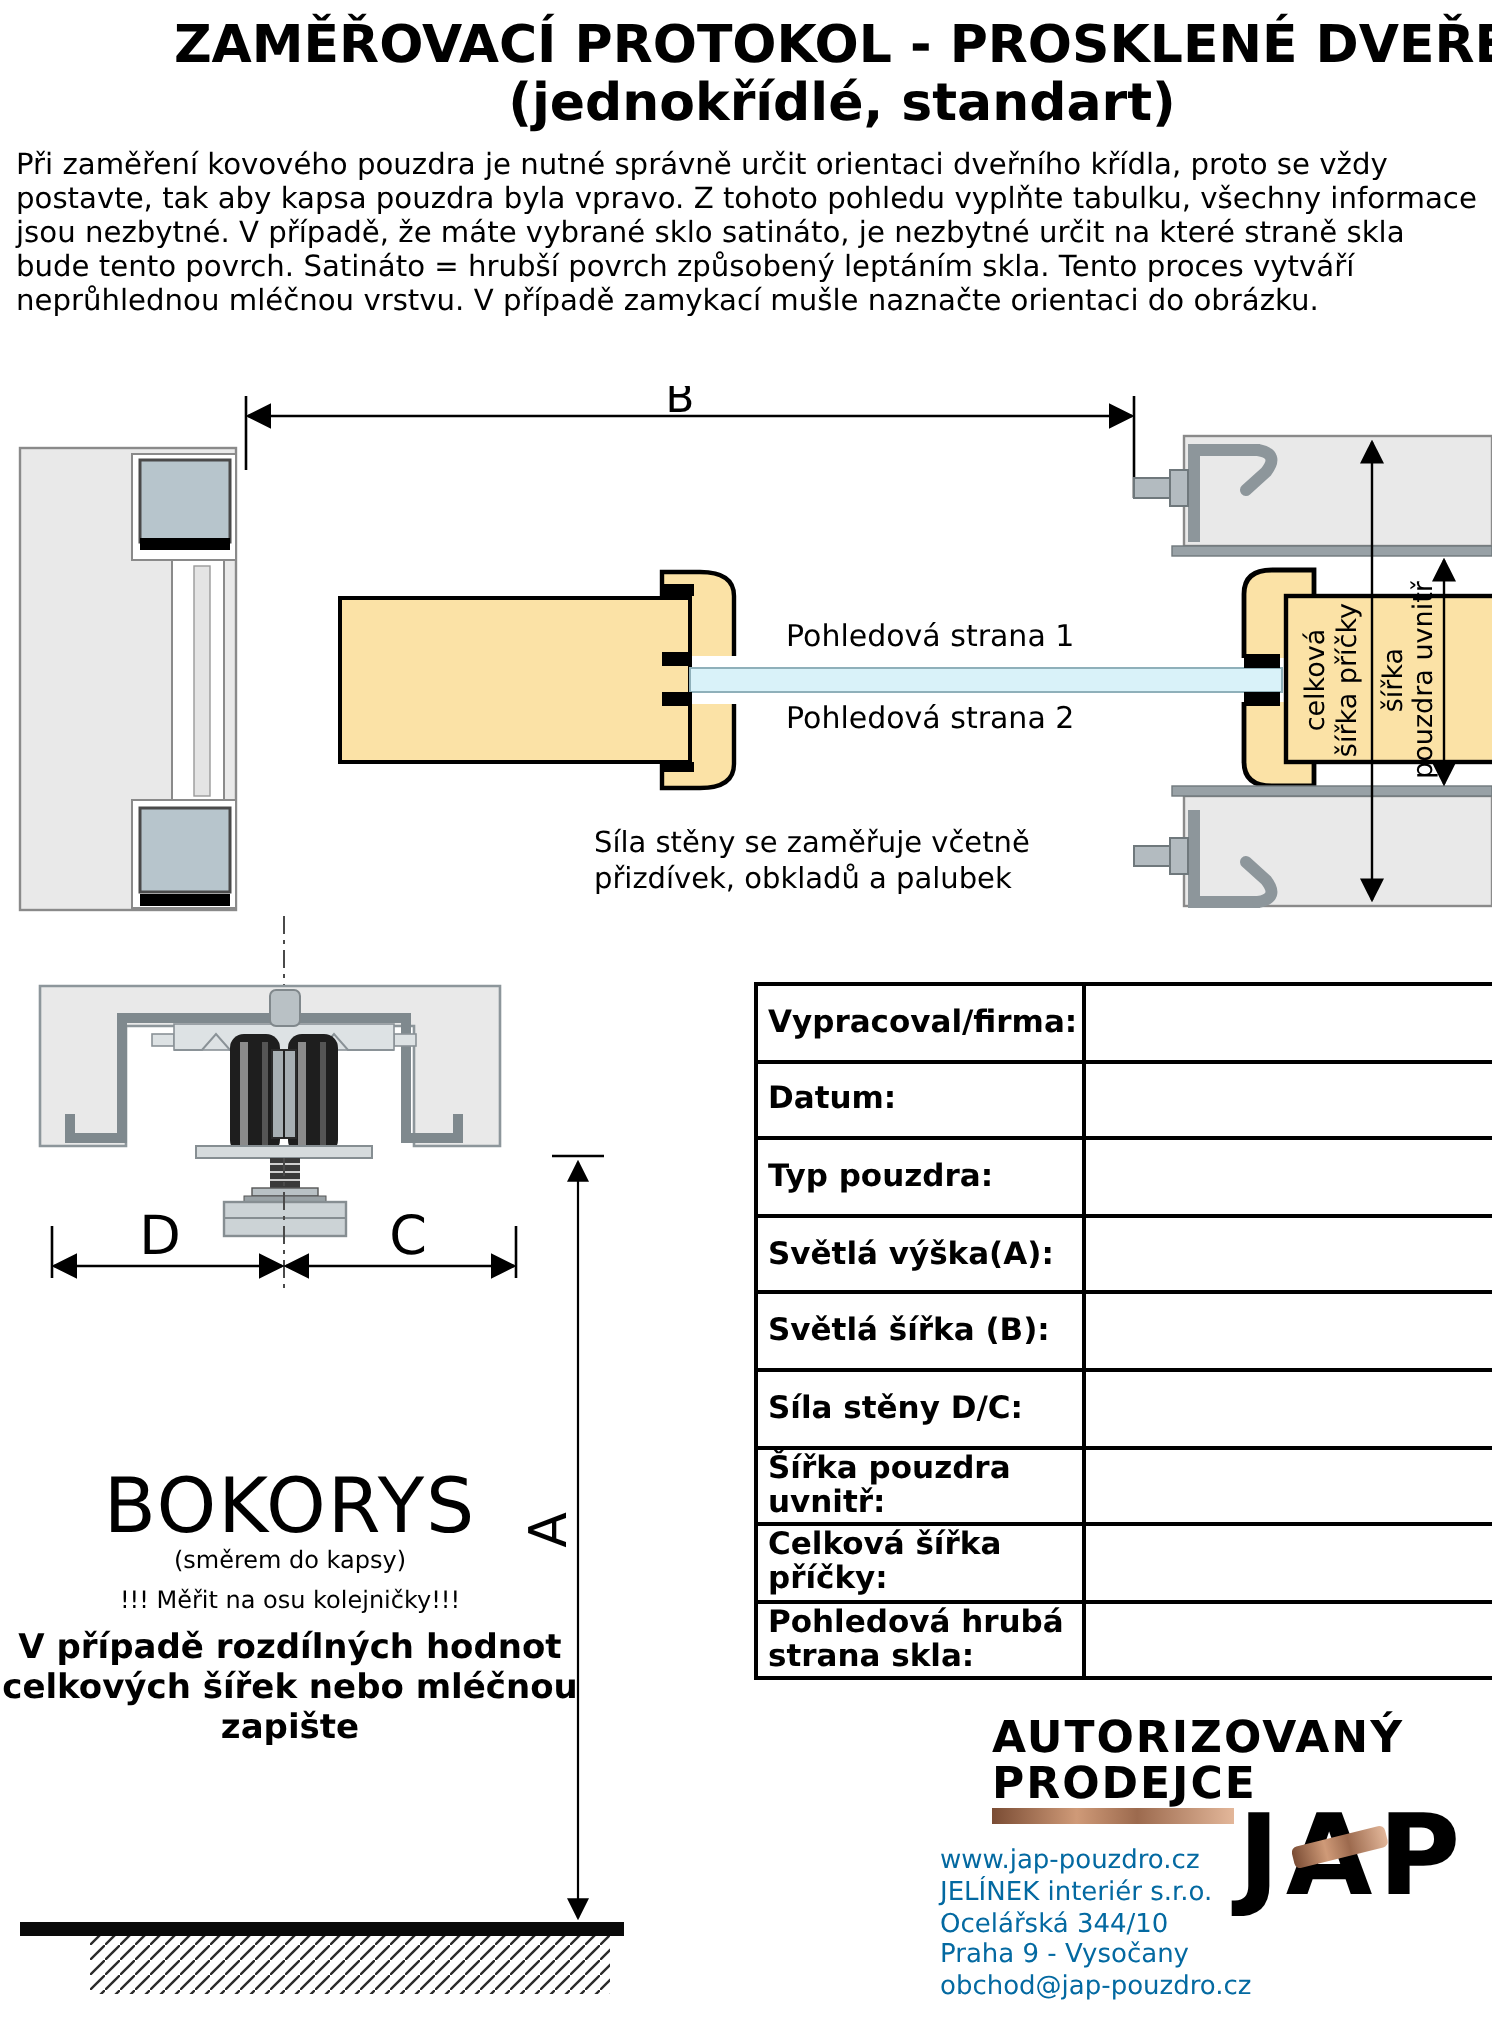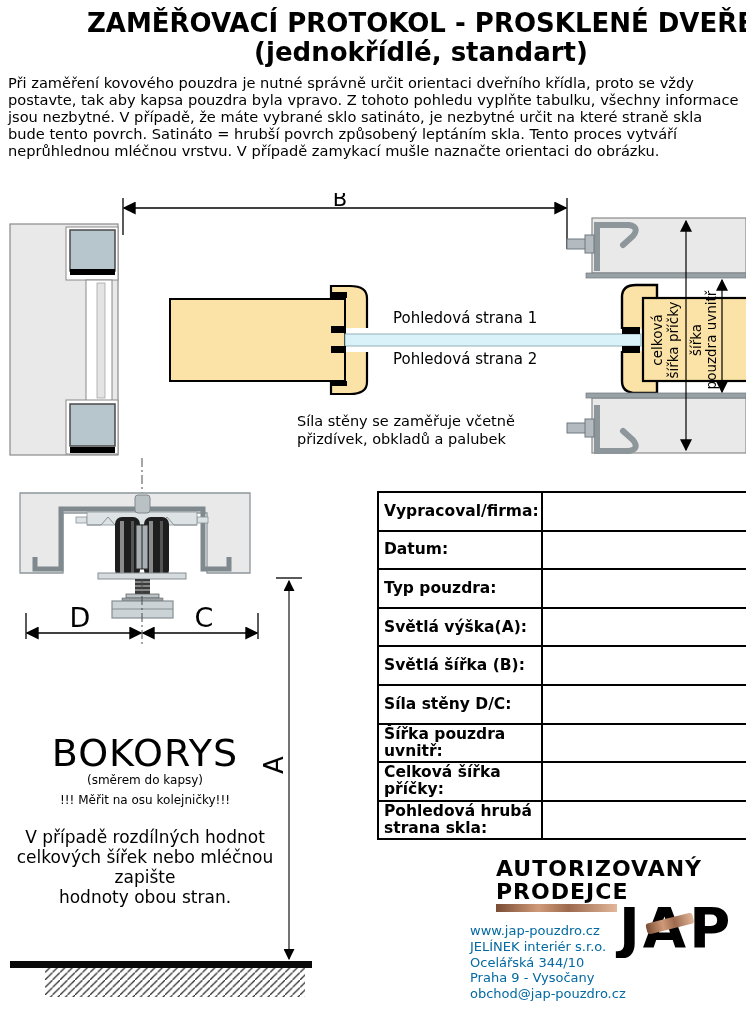--- a/index.html
+++ b/index.html
@@ -18,21 +18,21 @@
   .intro{
     left:8px;top:74px;width:733px;
     font-size:14.6px;line-height:17px;text-align:left;
   }
   
   svg text{font-family:"DejaVu Sans","Liberation Sans",sans-serif;fill:#000;}
   
   .bokorys-block{left:0;top:736px;width:290px;text-align:center;}
   .bokorys-title{font-size:38px;line-height:34px;font-weight:normal;letter-spacing:1px;}
   .bokorys-sub{font-size:12px;line-height:20px;}
-  .bokorys-note{font-size:17px;line-height:20px;margin-top:17px;}
+  .bokorys-note{font-size:17px;line-height:20px;margin-top:4px;font-weight:bold;}
   
   .form-table{
     left:377px;top:491px;width:361px;border-collapse:collapse;table-layout:fixed;
   }
   .form-table td{
     border:2px solid #000;height:34.6px;vertical-align:middle;
     font-size:15.5px;font-weight:bold;line-height:17px;padding:1px 4px 1px 5px;
   }
   .form-table td.val{width:196px;font-weight:normal;}
   .form-table td.lbl{width:153px;}
@@ -188,21 +188,20 @@
   <rect x="45" y="513" width="260" height="29" fill="url(#hatch)"></rect>
 </svg>
 
 <div class="abs bokorys-block">
   <div class="bokorys-title">BOKORYS</div>
   <div class="bokorys-sub">(směrem do kapsy)</div>
   <div class="bokorys-sub">!!! Měřit na osu kolejničky!!!</div>
   <div class="bokorys-note">
     <div>V případě rozdílných hodnot</div>
     <div>celkových šířek nebo mléčnou zapište</div>
-    <div>hodnoty obou stran.</div>
   </div>
 </div>
 
 <table class="abs form-table">
   <tbody>
     <tr>
       <td class="lbl">Vypracoval/firma:</td>
       <td class="val"></td>
     </tr>
     <tr>

